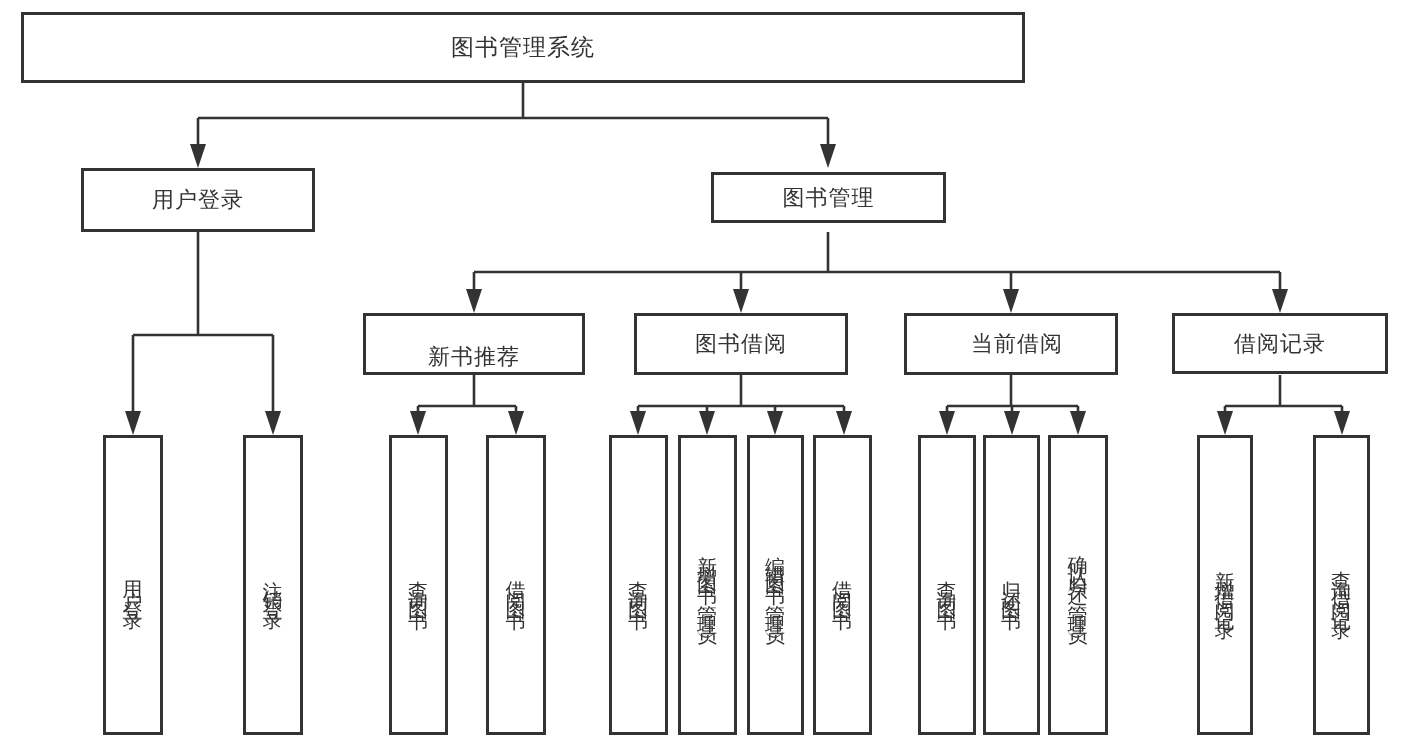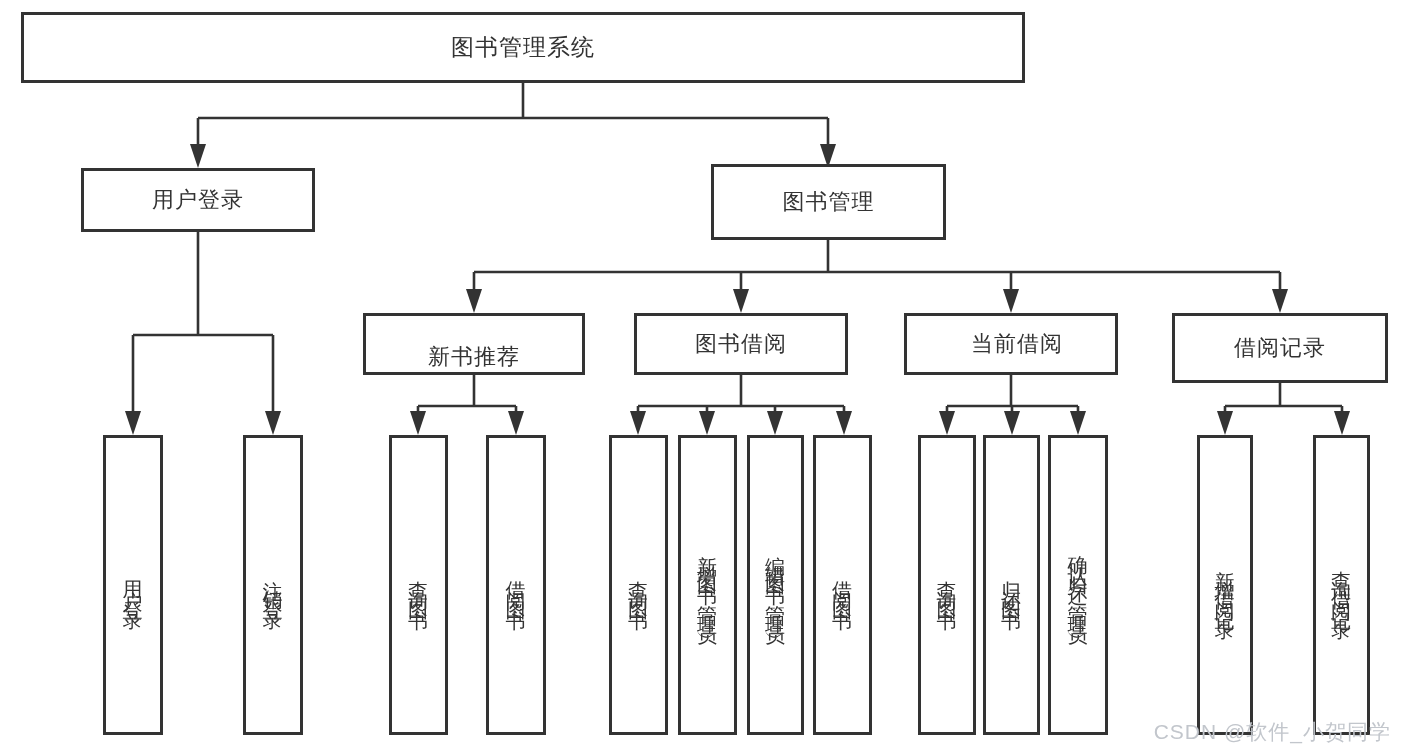--- a/index.html
+++ b/index.html
@@ -75,34 +75,34 @@
     </g>
   </svg>
 
   <div class="node h root" style="left:21px;top:12px;width:1004px;height:71px;">
     <span class="lbl">图书管理系统</span>
   </div>
 
   <div class="node h" style="left:81px;top:168px;width:234px;height:64px;">
     <span class="lbl">用户登录</span>
   </div>
-  <div class="node h" style="left:711px;top:164px;width:235px;height:76px;">
+  <div class="node h" style="left:711px;top:172px;width:235px;height:51px;">
     <span class="lbl">图书管理</span>
   </div>
 
   <div class="node h" style="left:363px;top:313px;width:222px;height:62px;align-items:flex-end;">
     <span class="lbl">新书推荐</span>
   </div>
   <div class="node h" style="left:634px;top:313px;width:214px;height:62px;font-family:Liberation Mono, monospace;">
     <span class="lbl">图书借阅</span>
   </div>
   <div class="node h" style="left:904px;top:313px;width:214px;height:62px;padding-left:12px;">
     <span class="lbl">当前借阅</span>
   </div>
-  <div class="node h" style="left:1172px;top:313px;width:216px;height:70px;">
+  <div class="node h" style="left:1172px;top:313px;width:216px;height:61px;">
     <span class="lbl">借阅记录</span>
   </div>
 
   <div class="node v" style="left:103px;top:435px;width:60px;height:300px;">
     <span class="lbl">用户登录</span>
   </div>
   <div class="node v" style="left:243px;top:435px;width:60px;height:300px;">
     <span class="lbl">注销登录</span>
   </div>
 
@@ -136,15 +136,14 @@
     <span class="lbl">确认归还（管理员）</span>
   </div>
 
   <div class="node v" style="left:1197px;top:435px;width:56px;height:300px;">
     <span class="lbl">新增借阅记录</span>
   </div>
   <div class="node v" style="left:1313px;top:435px;width:57px;height:300px;">
     <span class="lbl">查询借阅记录</span>
   </div>
 
-  <div class="watermark">CSDN @软件_小贺同学</div>
 
 </div>
 
 </body></html>

